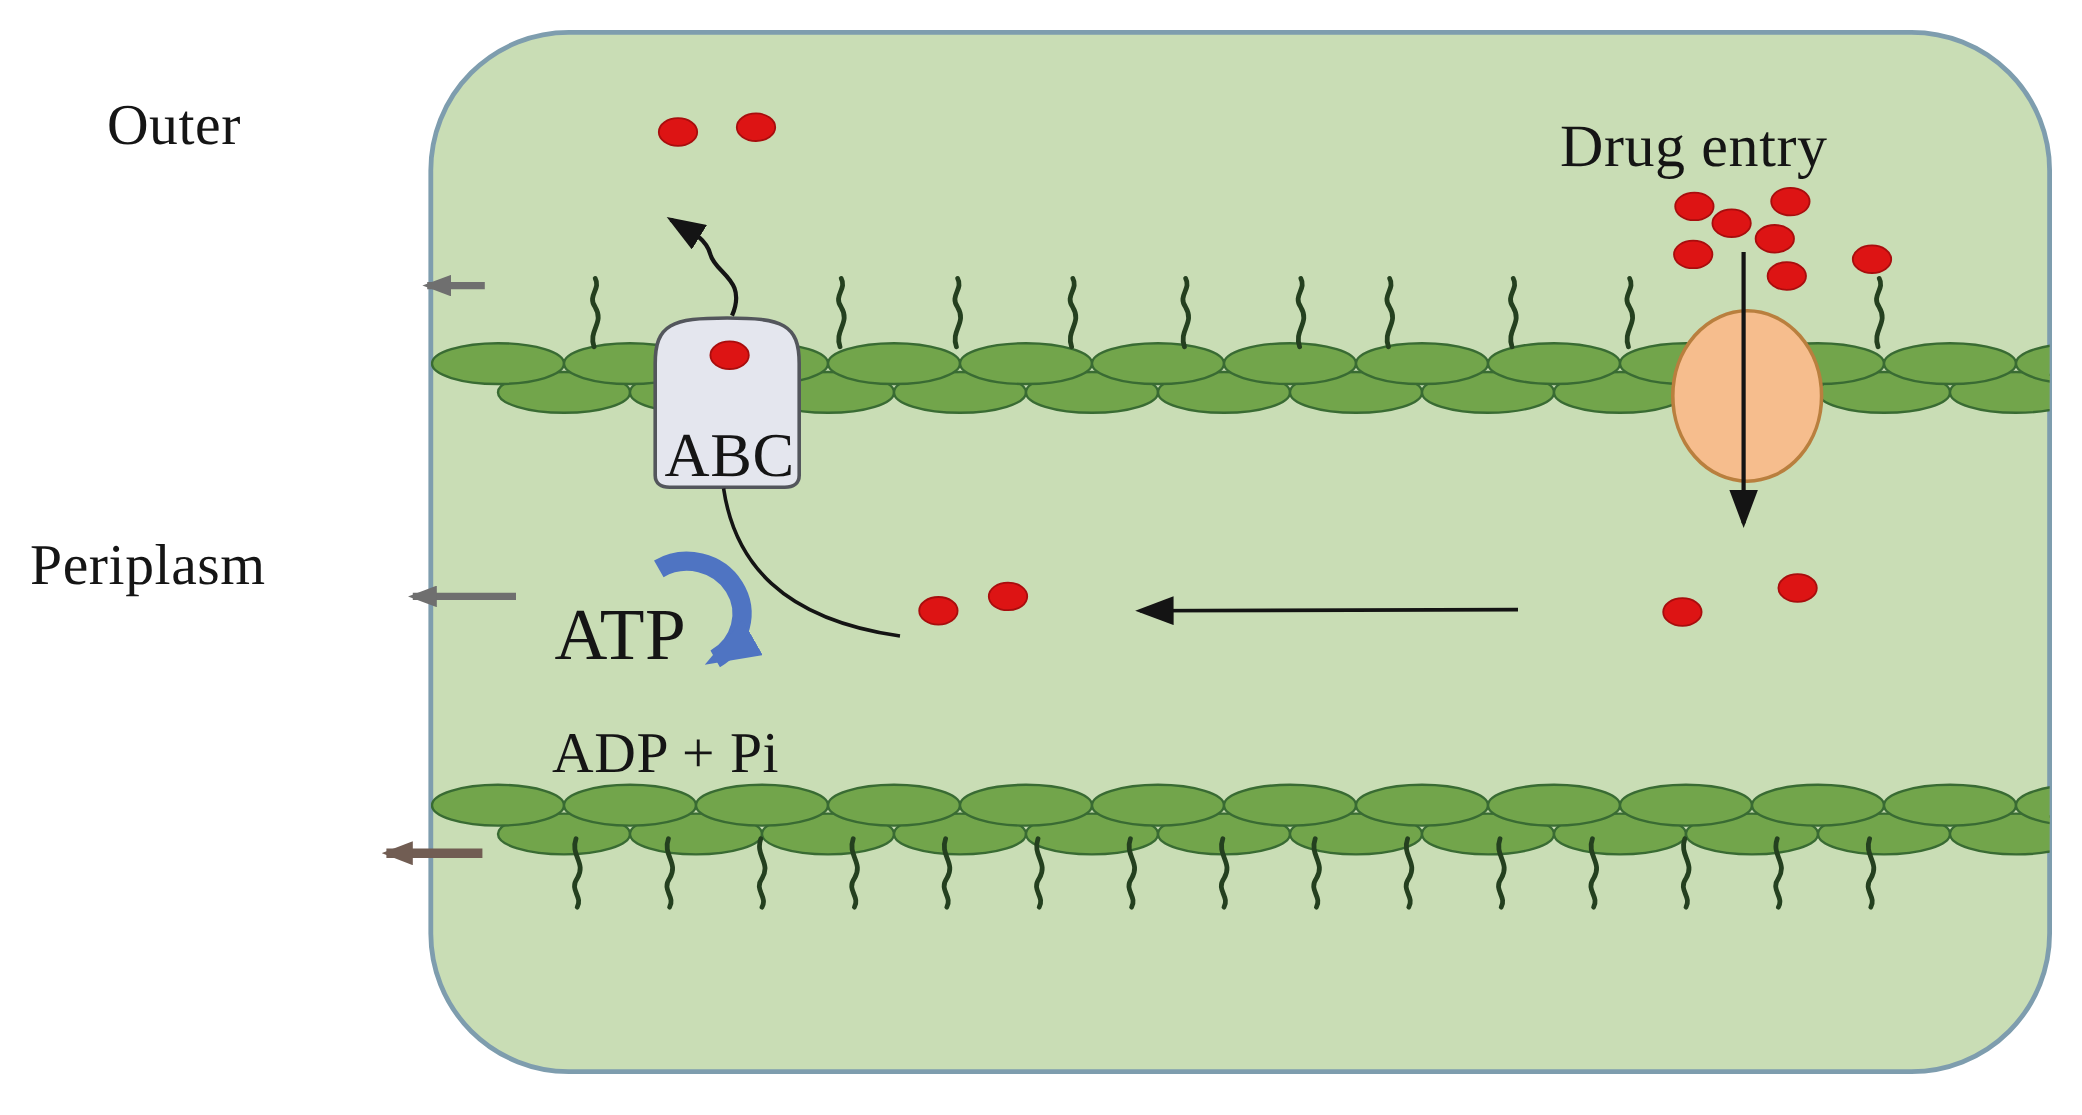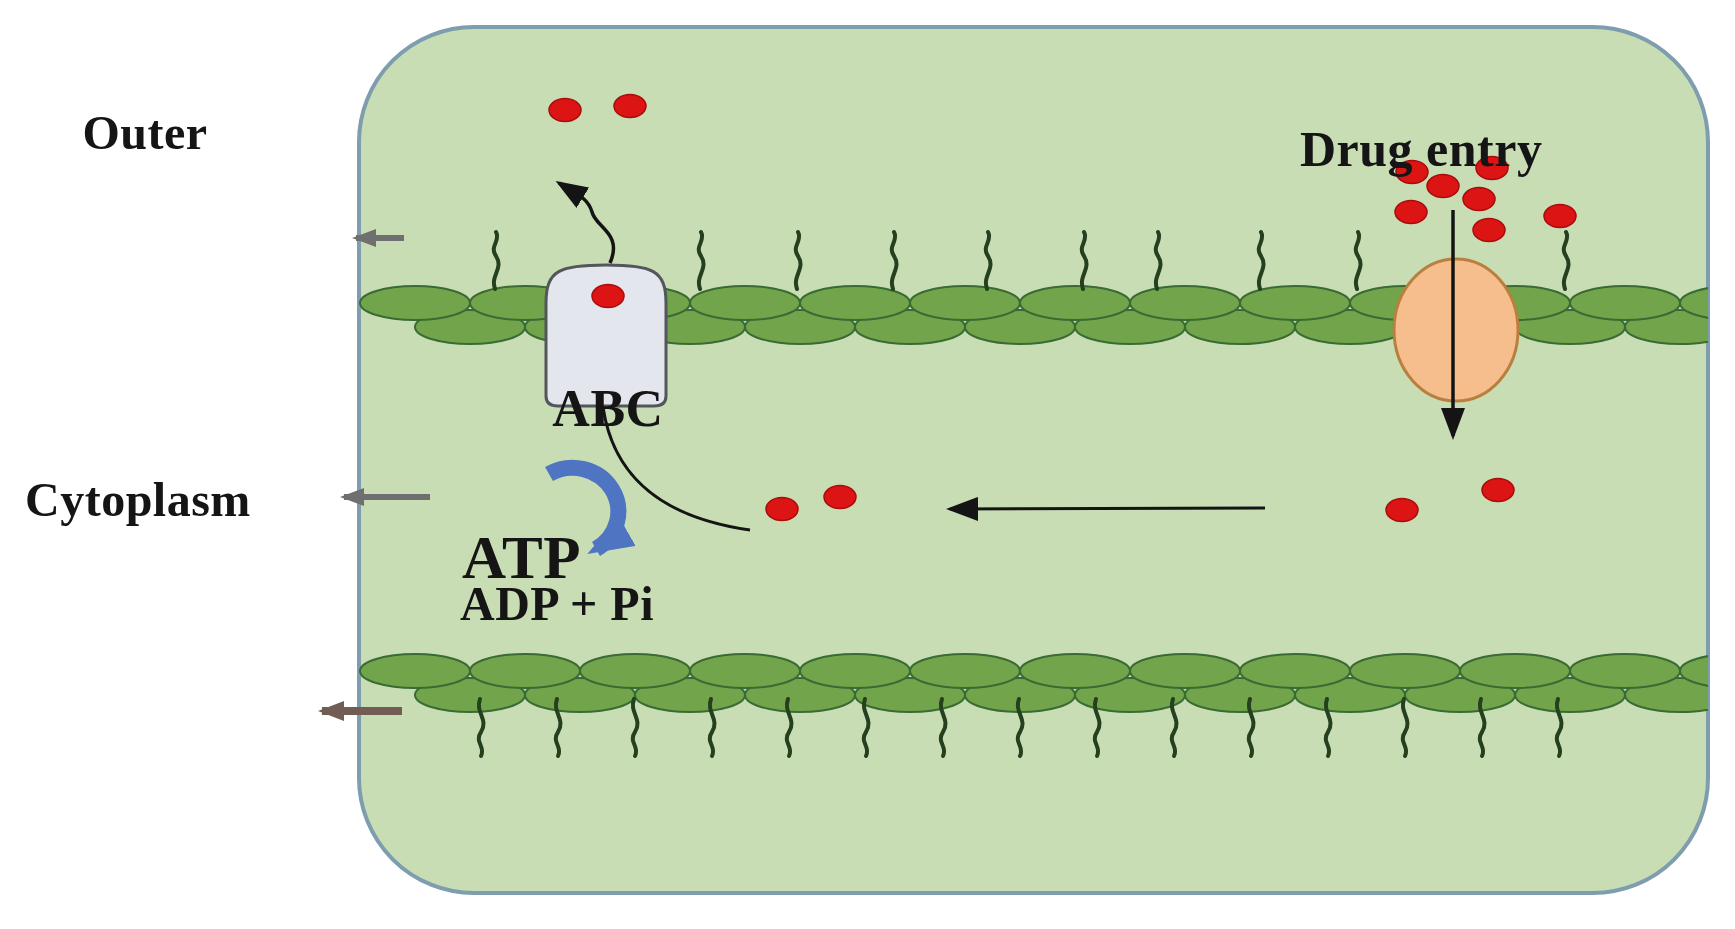--- a/index.html
+++ b/index.html
@@ -24,35 +24,34 @@
   .atp-arc { stroke: var(--atp-arrow); fill: none; stroke-width: 16; }
   .pointer-gray { stroke: var(--pointer-gray); stroke-width: 6; }
   .pointer-brown { stroke: var(--pointer-brown); stroke-width: 8; }
   .mk-black { fill: var(--arrow-black); }
   .mk-gray { fill: var(--pointer-gray); }
   .mk-brown { fill: var(--pointer-brown); }
   .mk-blue { fill: var(--atp-arrow); }
 
   .lbl {
     position: absolute;
-    font-weight: bold;
+    font-weight: normal;
     color: var(--text, #151515);
     white-space: nowrap;
     letter-spacing: 0.5px;
-    margin-top: 28px;
   }
   .lbl-outer     { left: 10px;   top: 76px;  width: 270px; text-align: center; font-size: 48px; line-height: 1.2; }
   .lbl-periplasm { left: 25px;   top: 444px; font-size: 48px; }
   .lbl-cytoplasm { left: 15px;   top: 678px; font-size: 50px; }
   .lbl-efflux    { left: 427px;  top: 128px; font-size: 46px; }
   .lbl-drug-entry{ left: 1300px; top: 92px;  font-size: 50px; }
   .lbl-abc       { left: 536px;  top: 351px; width: 144px; text-align: center; font-size: 52px; }
   .lbl-porin     { left: 1356px; top: 316px; width: 200px; text-align: center; font-size: 46px; }
   .lbl-atp       { left: 462px;  top: 495px; font-size: 61px; }
-  .lbl-adp       { left: 460px;  top: 548px; font-size: 48px; }
+  .lbl-adp       { left: 460px;  top: 600px; font-size: 48px; }
 </style>
 </head>
 <body>
 
 <div class="stage" style="--background: #ffffff; --cell-fill: #c9ddb5; --cell-border: #7e9dae; --lipid-fill: #72a54b; --lipid-stroke: #396b33; --lipid-tail: #24401f; --abc-fill: #e4e6ee; --abc-stroke: #53565c; --porin-fill: #f6bd8d; --porin-stroke: #b97f3e; --drug-dot: #dd1414; --drug-dot-stroke: #a80d0d; --atp-arrow: #4f74c2; --pointer-gray: #6f6f6f; --pointer-brown: #715d53; --arrow-black: #141414; --text: #151515;">
 
   <svg width="1735" height="929" viewBox="0 0 1735 929">
     <defs>
       <clipPath id="cellClip">
         <rect x="359" y="27" width="1349" height="866" rx="115" ry="115"></rect>
@@ -182,18 +181,18 @@
         <ellipse cx="1411" cy="212" rx="16" ry="11.5" class="dot"></ellipse>
         <ellipse cx="1479" cy="199" rx="16" ry="11.5" class="dot"></ellipse>
         <ellipse cx="1489" cy="230" rx="16" ry="11.5" class="dot"></ellipse>
         <ellipse cx="1560" cy="216" rx="16" ry="11.5" class="dot"></ellipse>
       </g>
   </svg>
 
   <div class="lbl lbl-outer">
     <div>Outer</div>
   </div>
-  <div class="lbl lbl-periplasm">Cytoplasm</div>
+  <div class="lbl lbl-periplasm">Periplasm</div>
   <div class="lbl lbl-drug-entry">Drug entry</div>
   <div class="lbl lbl-abc">ABC</div>
   <div class="lbl lbl-atp">ATP</div>
   <div class="lbl lbl-adp">ADP + Pi</div>
 </div>
 
 </body></html>

